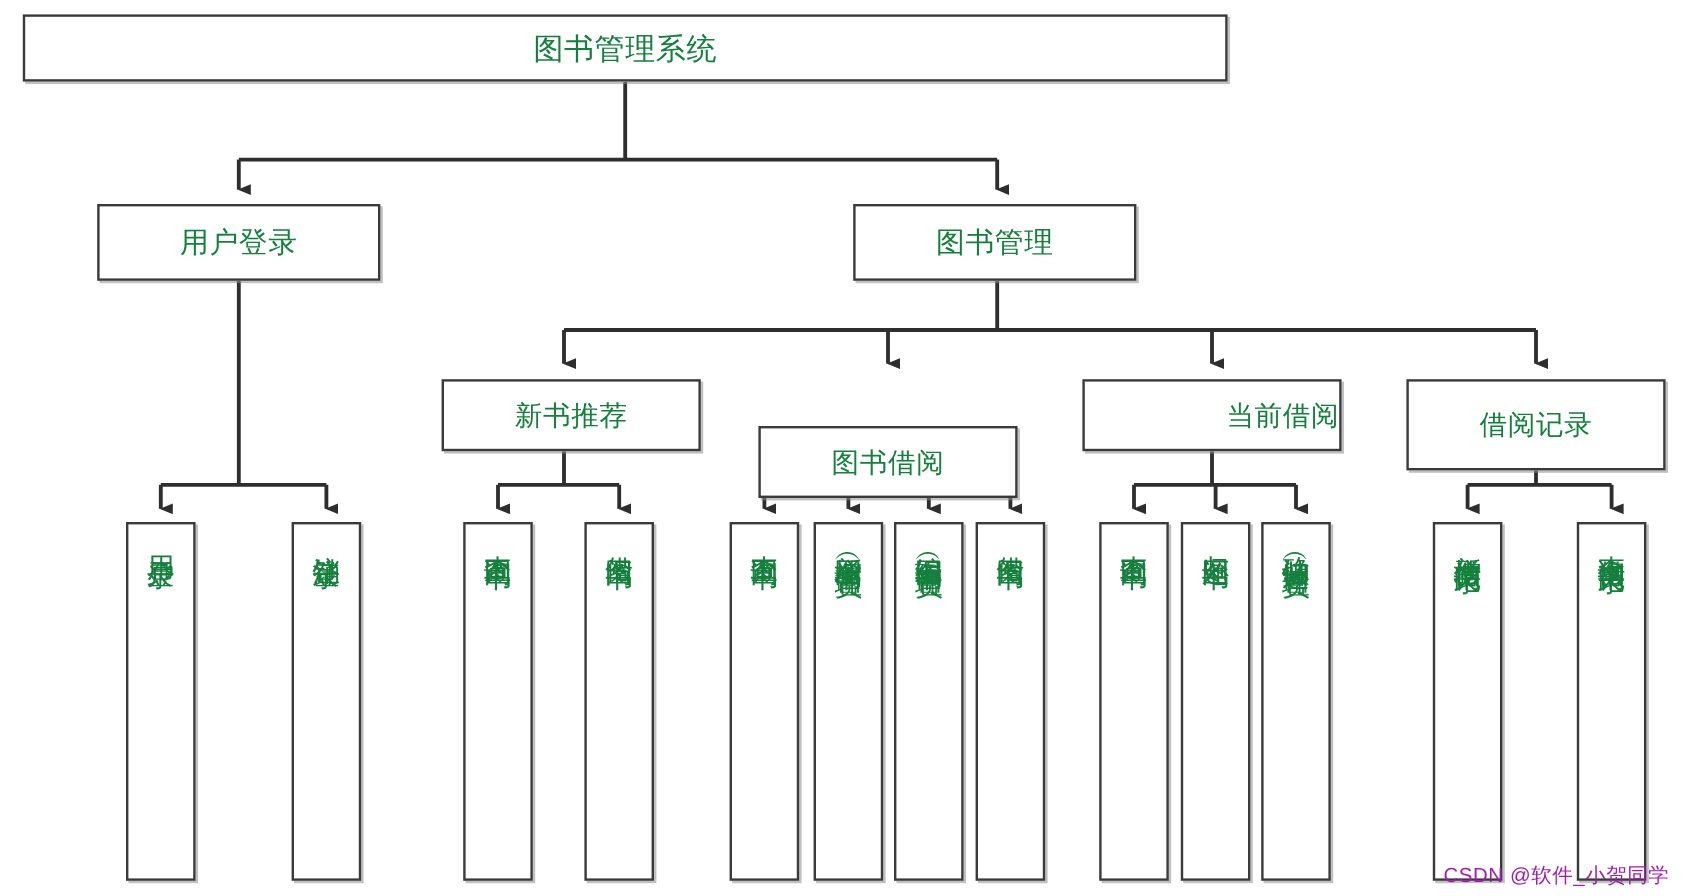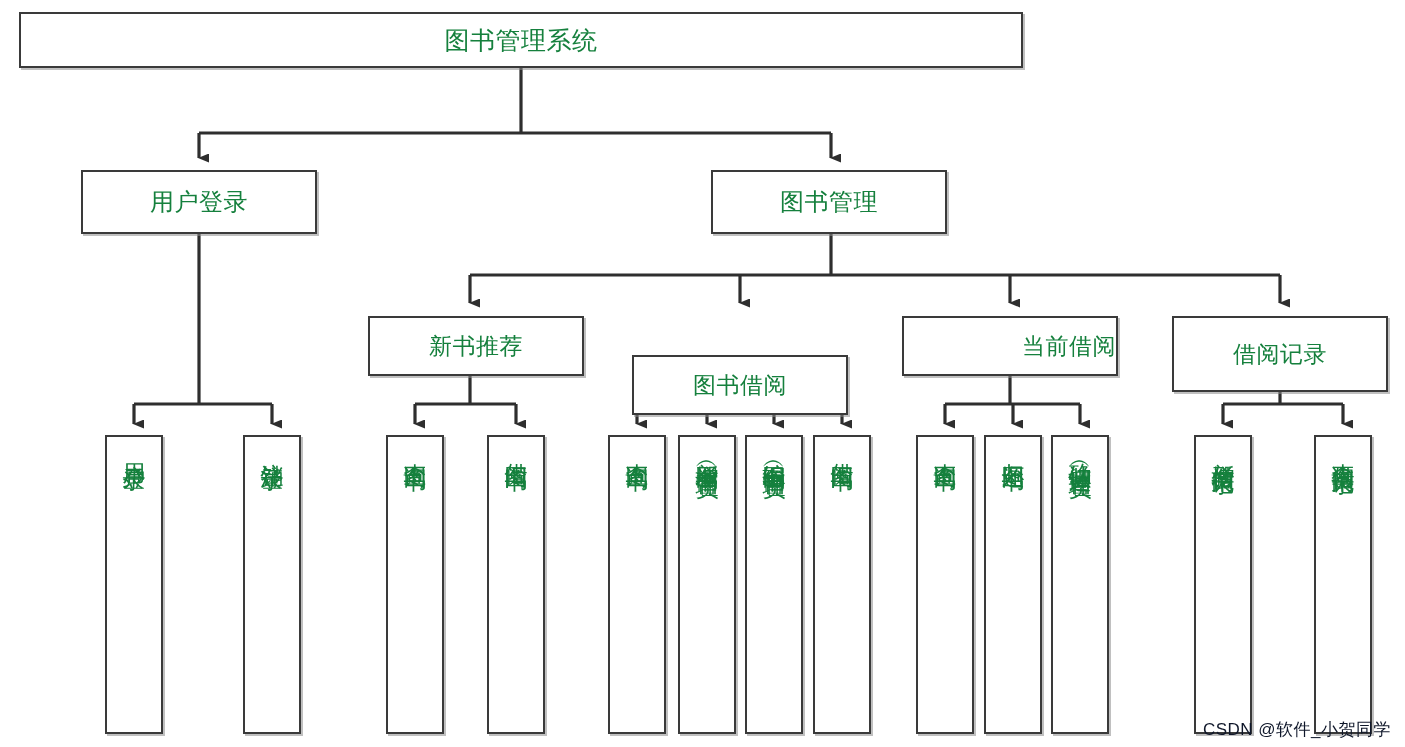--- a/index.html
+++ b/index.html
@@ -57,21 +57,21 @@
     top: 0;
     width: 1405px;
     height: 747px;
     pointer-events: none;
   }
   .watermark {
     position: absolute;
     right: 14px;
     bottom: 6px;
     font-size: 17px;
-    color: #0f172a;
+    color: #a21caf;
     letter-spacing: 0.5px;
     white-space: nowrap;
   }
 </style>
 </head>
 <body>
 
 <div id="canvas">
 
   <svg class="links" viewBox="0 0 1405 747" xmlns="http://www.w3.org/2000/svg">

